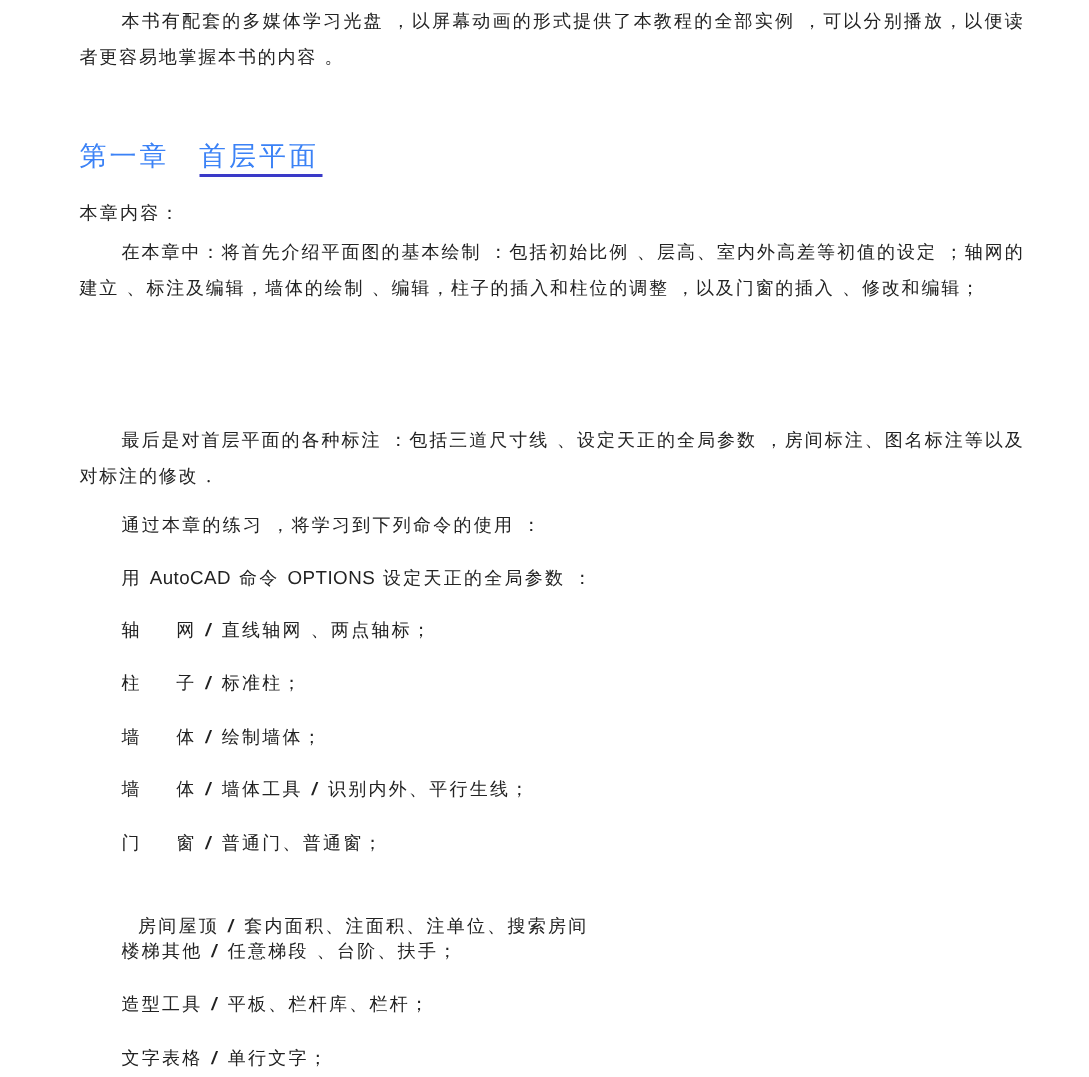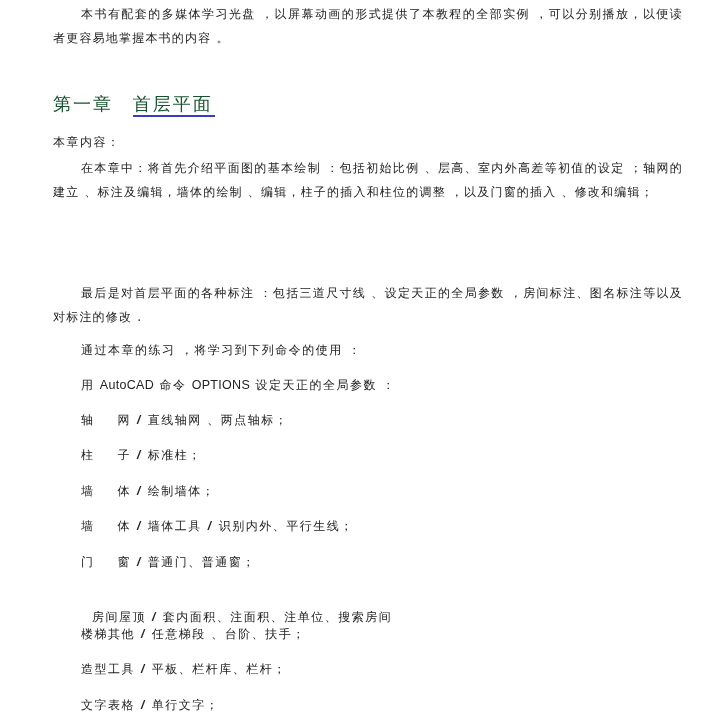--- a/index.html
+++ b/index.html
@@ -30,21 +30,21 @@
     letter-spacing: 1.2px;
     text-align: justify;
     text-indent: 28px;
   }
   .heading {
     position: absolute;
     left: 53px;
     top: 92px;
     font-size: 18px;
     letter-spacing: 2px;
-    color: #14532d;
+    color: #3b82f6;
   }
   .heading .num {
     margin-right: 12px;
   }
   .heading .title {
     border-bottom: 2px solid #3a3ac8;
     padding-bottom: 1px;
     padding-right: 2px;
   }
   .label {

